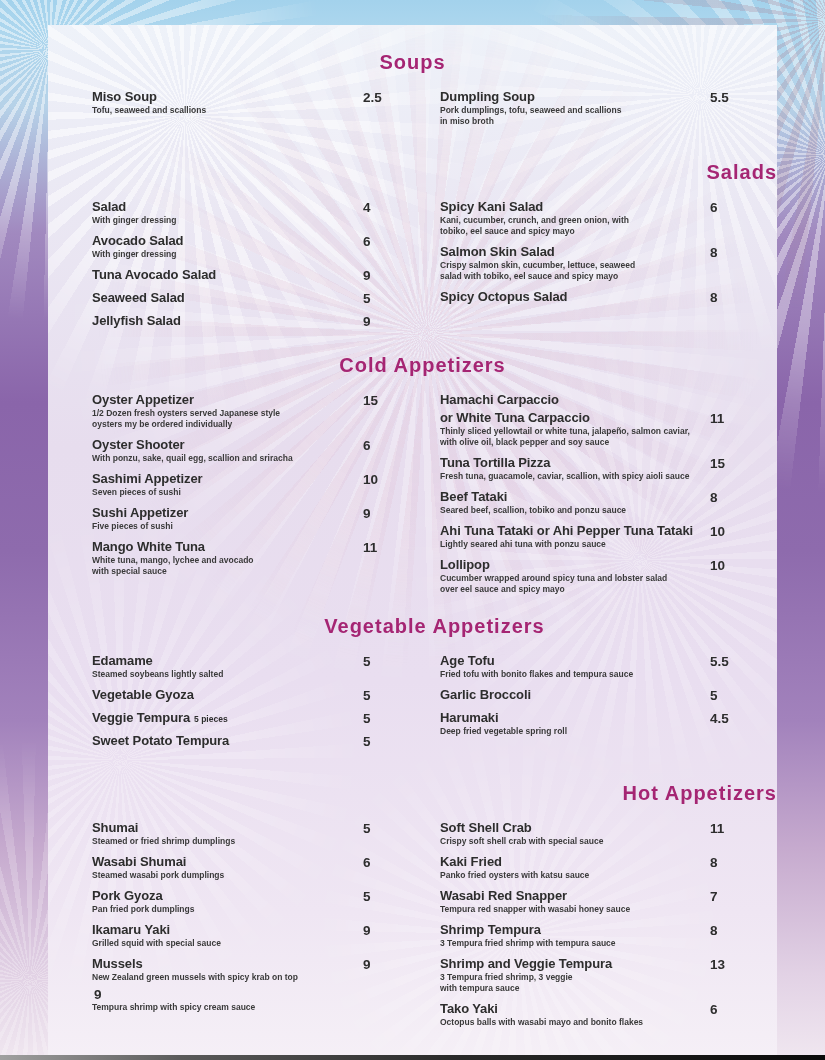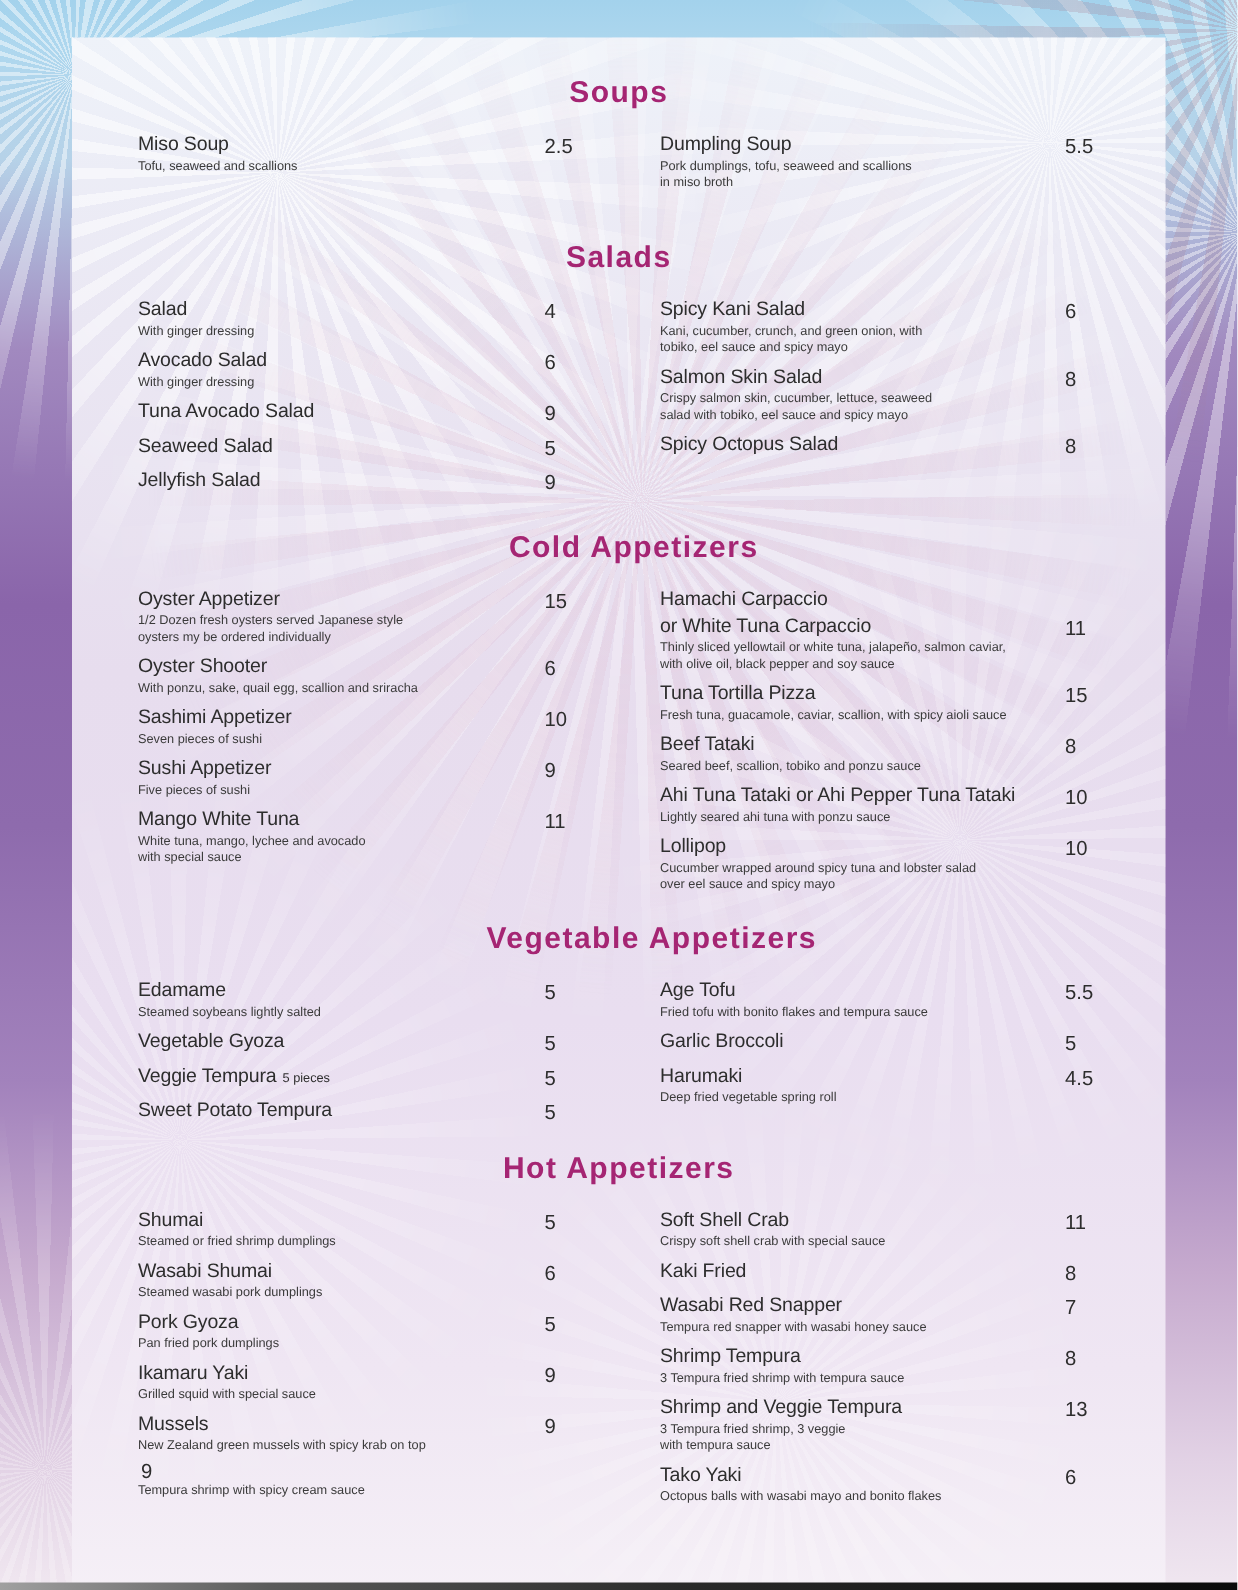--- a/index.html
+++ b/index.html
@@ -57,27 +57,27 @@
   .pb6{left:245px;top:685px;width:450px;height:450px;}
 
   
   .content{position:relative;padding-top:26px;z-index:2;}
   .section-title{
     margin:0 0 13px;text-align:center;
     color:var(--accent);font-size:20px;font-weight:bold;
     letter-spacing:1px;line-height:23px;
   }
   .menu-section:nth-child(1) .section-title{margin-top:0;}
-  .menu-section:nth-child(2) .section-title{margin-top:29px;}
+  .menu-section:nth-child(2) .section-title{margin-top:29px;text-align:right;}
   .menu-section:nth-child(3) .section-title{margin-top:20px;padding-left:20px;}
   .menu-section:nth-child(4) .section-title{margin-top:15px;margin-left:44px;}
-  .menu-section:nth-child(5) .section-title{margin-top:14px;}
+  .menu-section:nth-child(5) .section-title{margin-top:28px;text-align:right;}
 
   .section-grid{display:grid;grid-template-columns:315px 318px;column-gap:33px;padding-left:44px;}
-  .menu-item{margin-bottom:5px;}
+  .menu-item{margin-bottom:5px;font-weight:bold;}
   .item-row{display:flex;align-items:flex-end;}
   .name-wrap{flex:1 1 auto;min-width:0;}
   .item-name{
     font-size:13px;line-height:14px;color:var(--ink);
     white-space:pre-line;letter-spacing:-0.1px;
   }
   .item-note{font-size:8.5px;color:var(--ink);margin-left:4px;}
   .item-price{flex:0 0 44px;text-align:left;font-size:13.5px;line-height:14px;color:var(--ink);padding-left:2px;}
   .column-right .item-price{flex-basis:48px;}
   .item-desc{
@@ -389,20 +389,21 @@
                   <div class="name-wrap"><span class="item-name">Soft Shell Crab</span></div>
                   <span class="item-price">11</span>
                 </div>
                 <div class="item-desc">Crispy soft shell crab with special sauce</div>
               </div>
               <div class="menu-item">
                 <div class="item-row">
                   <div class="name-wrap"><span class="item-name">Kaki Fried</span></div>
                   <span class="item-price">8</span>
                 </div>
+                <div class="item-desc">Panko fried oysters with katsu sauce</div>
               </div>
               <div class="menu-item">
                 <div class="item-row">
                   <div class="name-wrap"><span class="item-name">Wasabi Red Snapper</span></div>
                   <span class="item-price">7</span>
                 </div>
                 <div class="item-desc">Tempura red snapper with wasabi honey sauce</div>
               </div>
               <div class="menu-item">
                 <div class="item-row">

